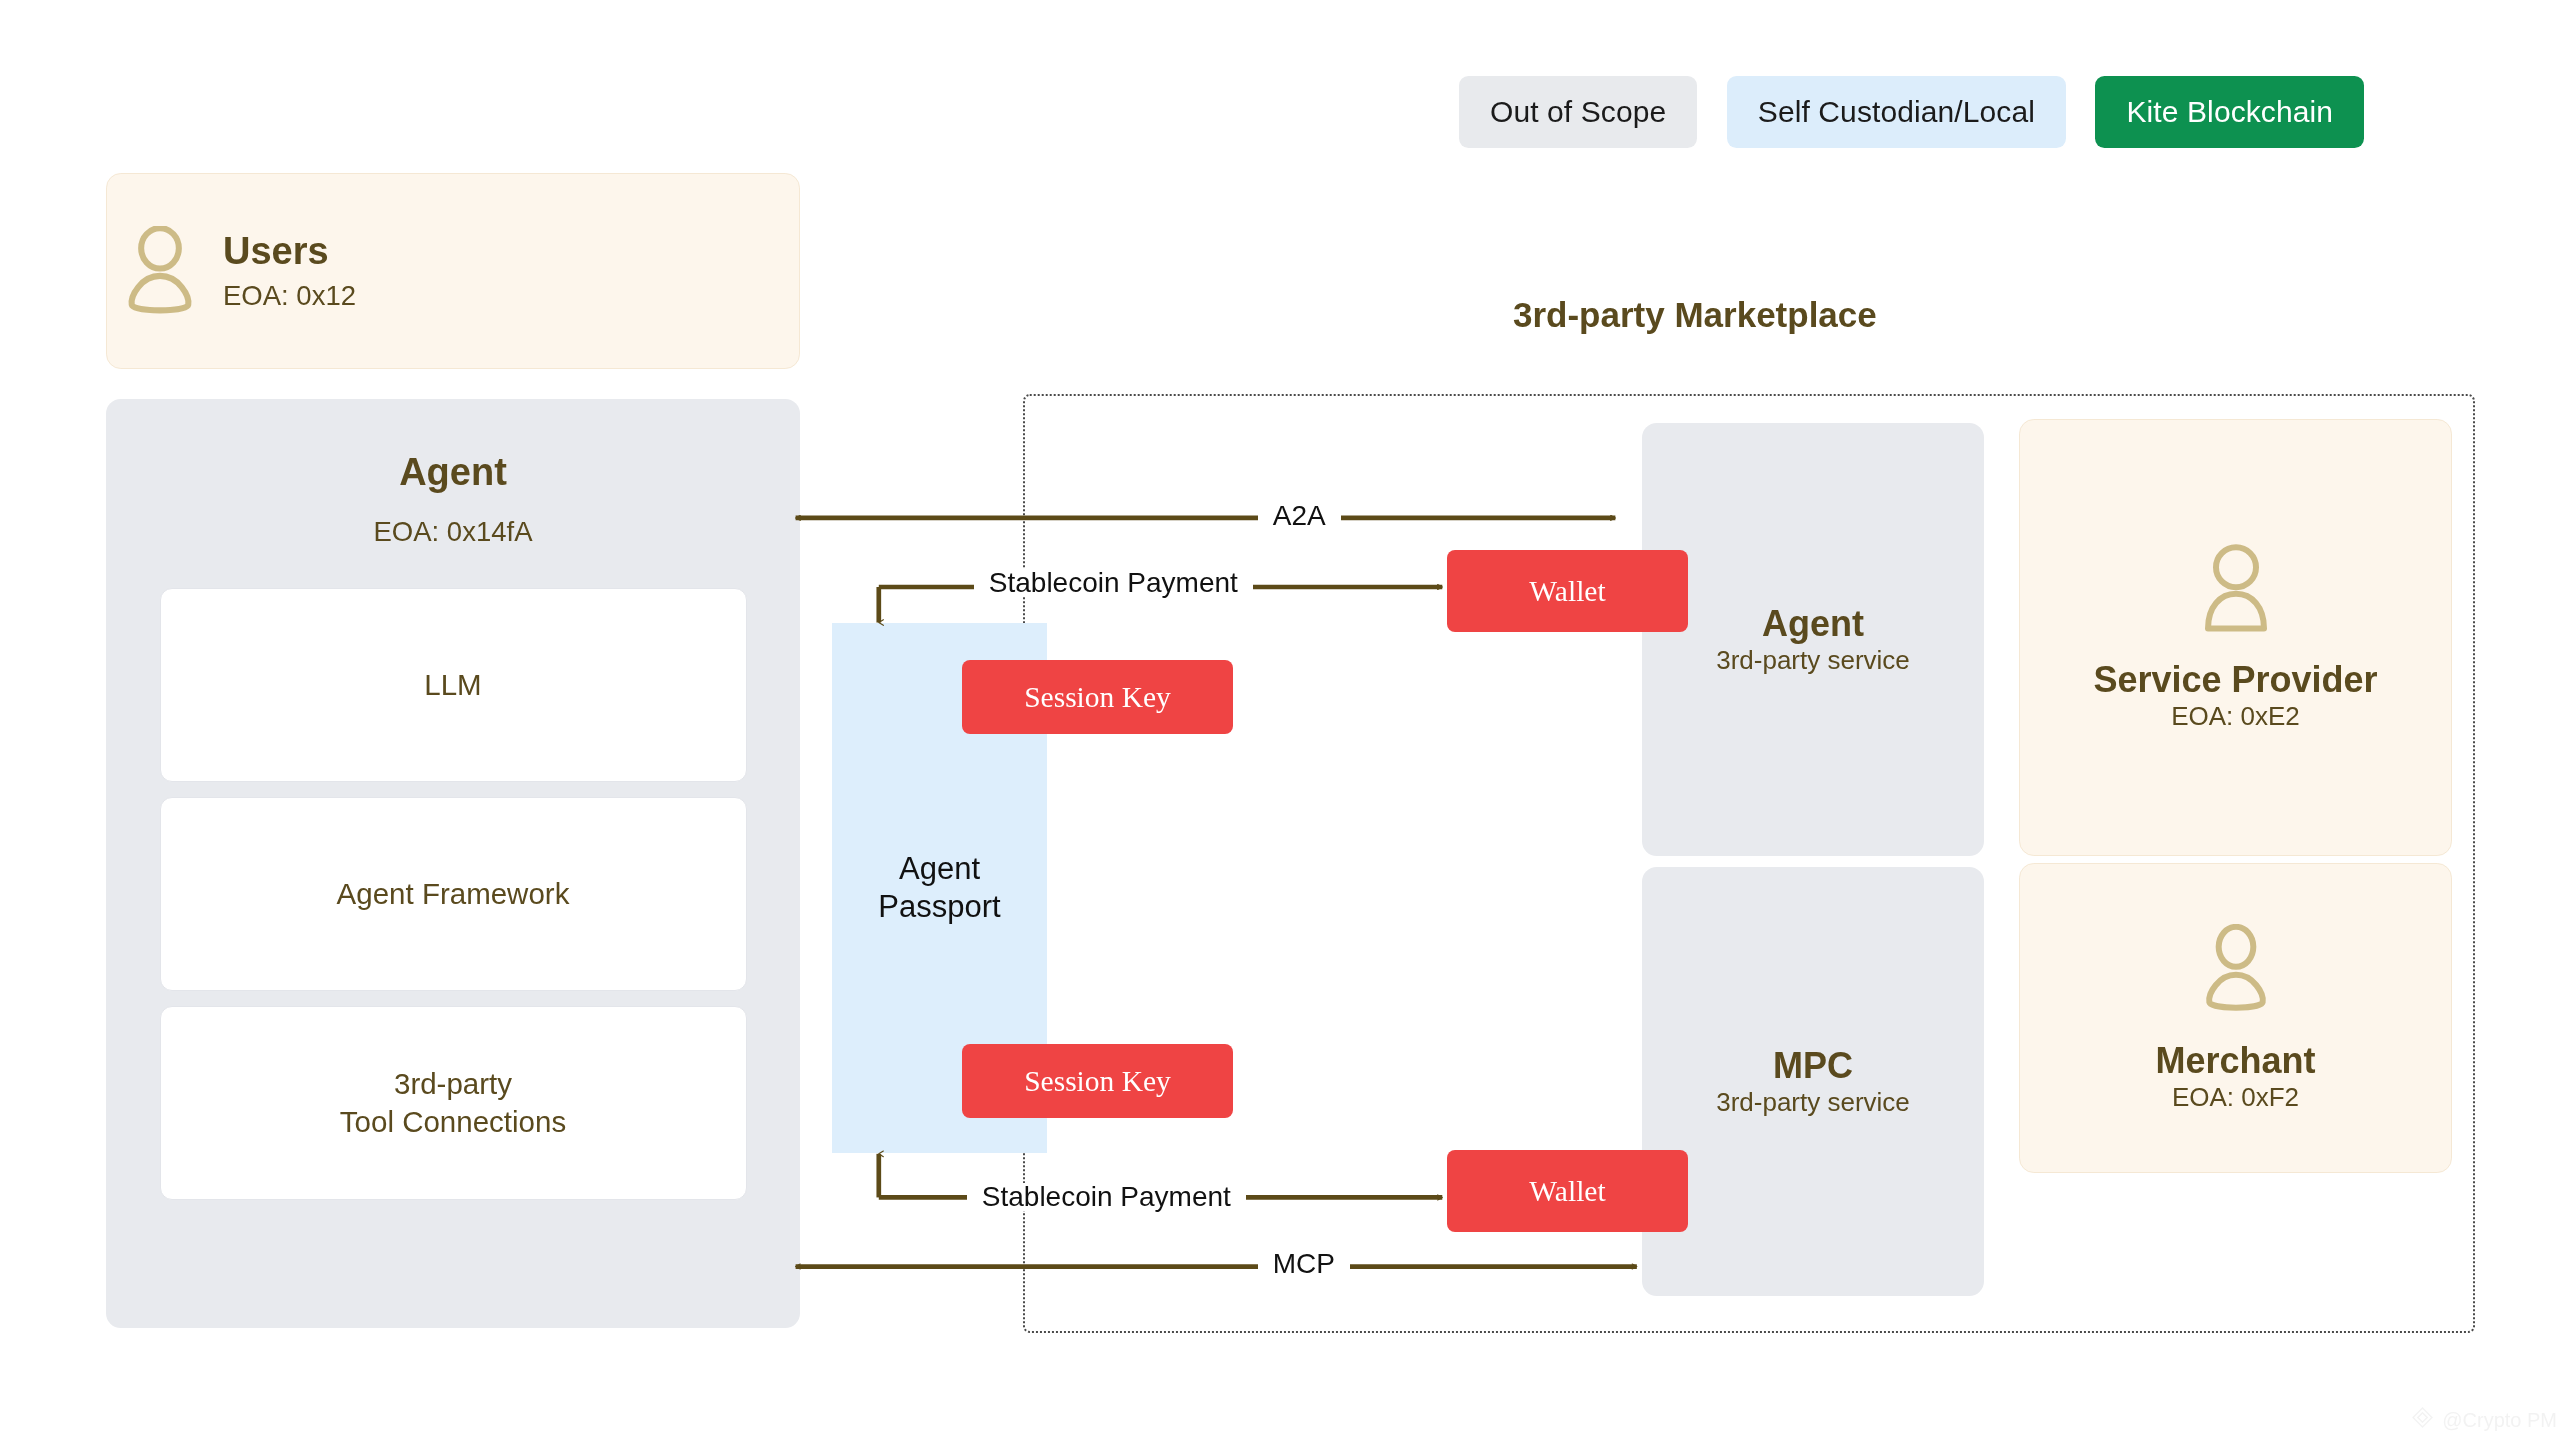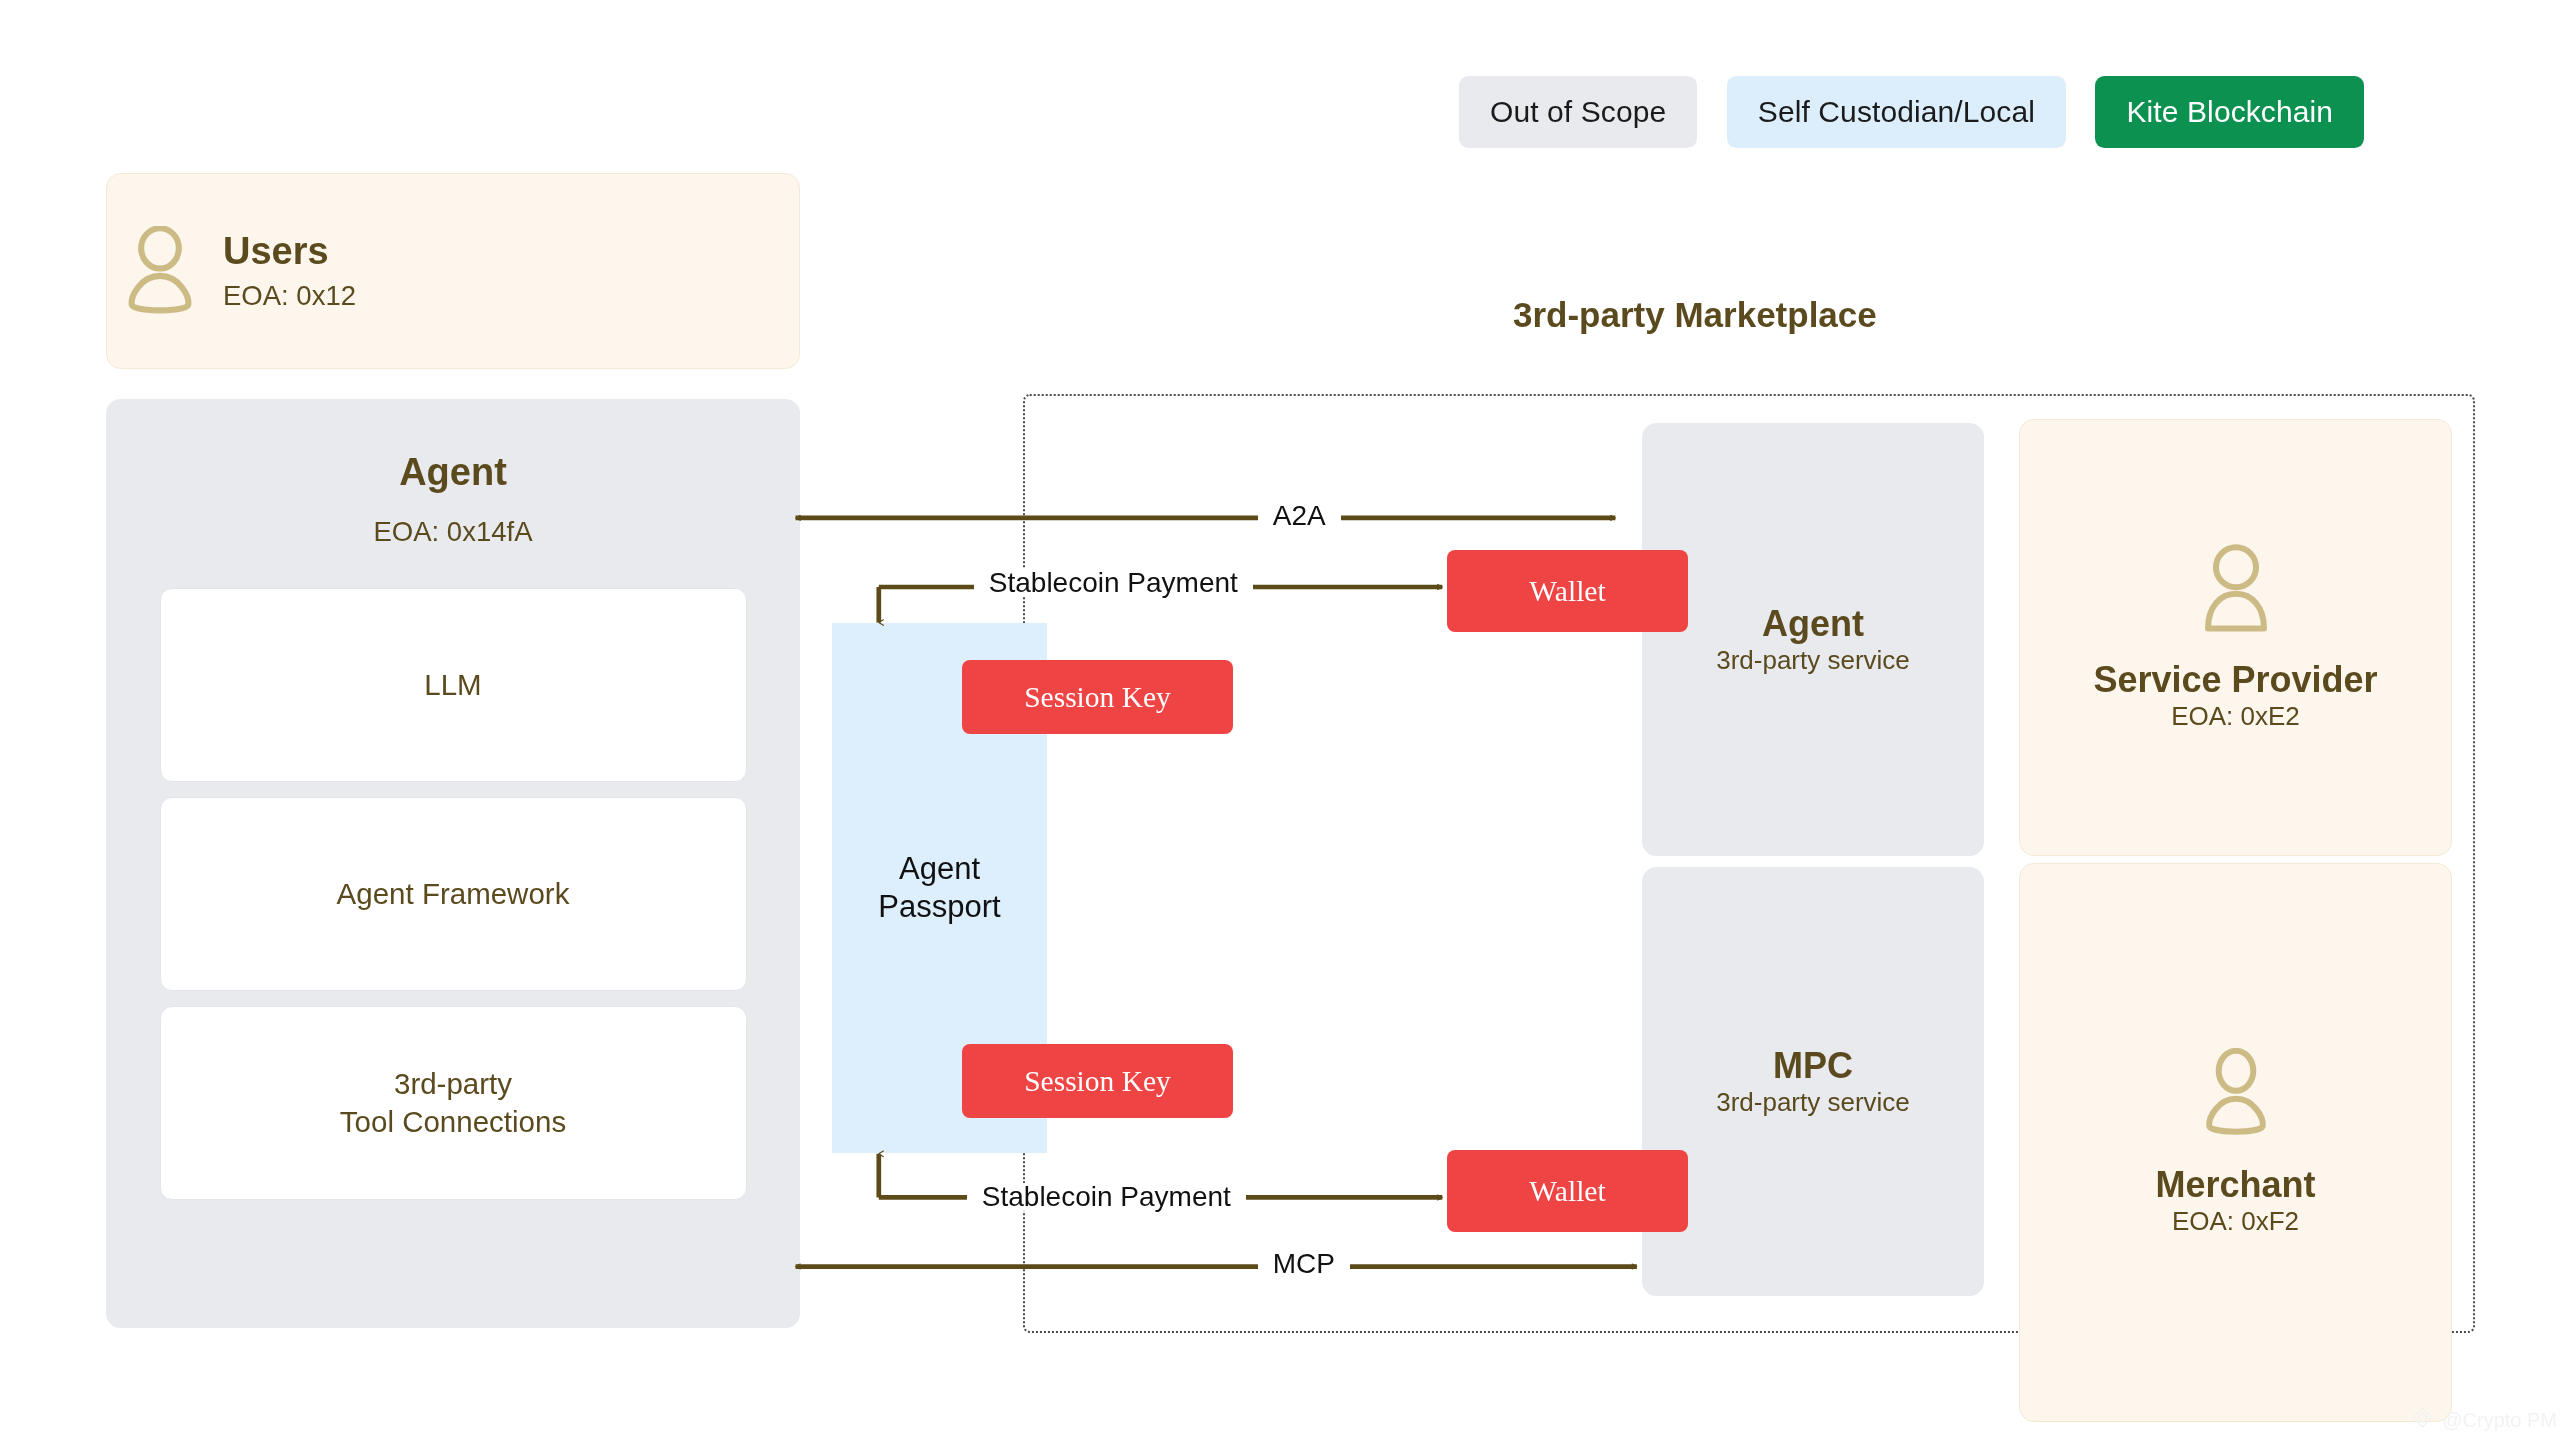--- a/index.html
+++ b/index.html
@@ -68,21 +68,21 @@
              display: flex; flex-direction: column; align-items: center; justify-content: center; }
   .mk-grey { background: #e8eaee; }
   .mk-cream { background: #fdf6ec; border: 1.3px solid #f5e8d4; }
   .mk-title { font-size: 36px; font-weight: bold; color: #5a4a1e; }
   .mk-sub { font-size: 26px; color: #5a4a1e; }
   .mk-icon { margin-bottom: 23px; }
 
   .card-agent3p    { left: 1642px; top: 423px;  width: 342px; height: 433px; }
   .card-provider   { left: 2019px; top: 419px;  width: 433px; height: 437px; }
   .card-mpc        { left: 1642px; top: 867px; width: 342px; height: 429px; }
-  .card-merchant   { left: 2019px; top: 863px; width: 433px; height: 559px; }
+  .card-merchant   { left: 2019px; top: 863px; width: 433px; height: 310px; }
 
   
   .passport-col {
     position: absolute; left: 832px; top: 623px; width: 215px; height: 530px;
     background: #ddeefc;
     display: flex; align-items: center; justify-content: center;
   }
   .passport-label { font-size: 31px; color: #111111; text-align: center; line-height: 1.22; }
 
   

